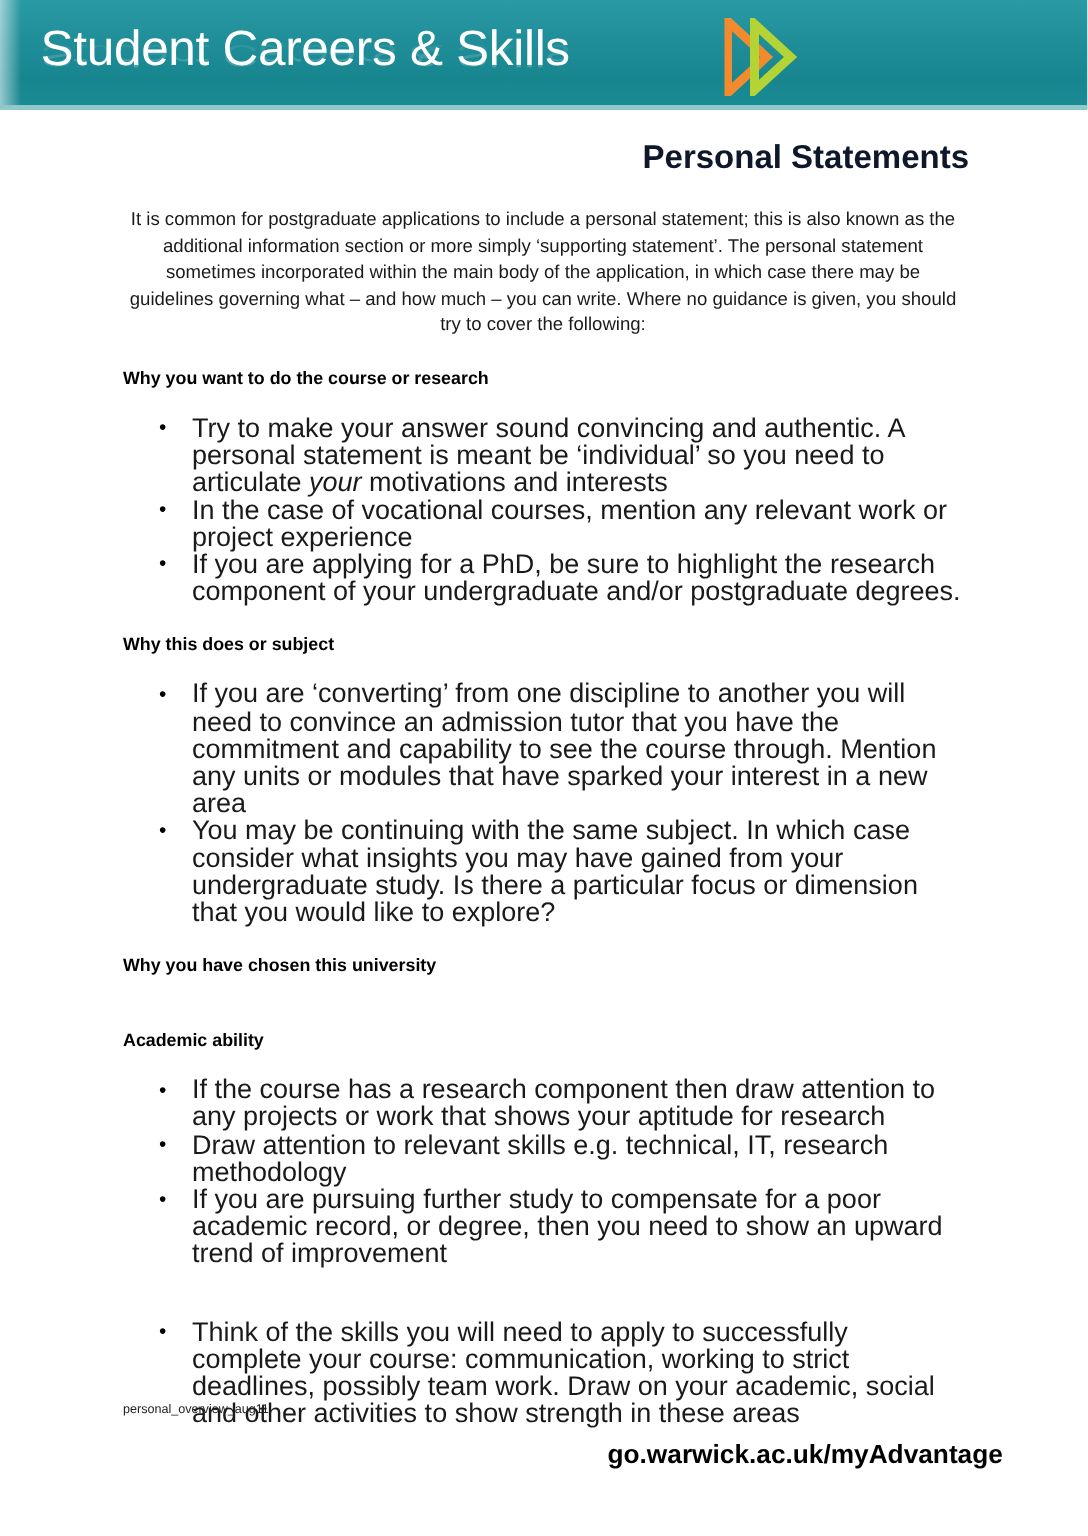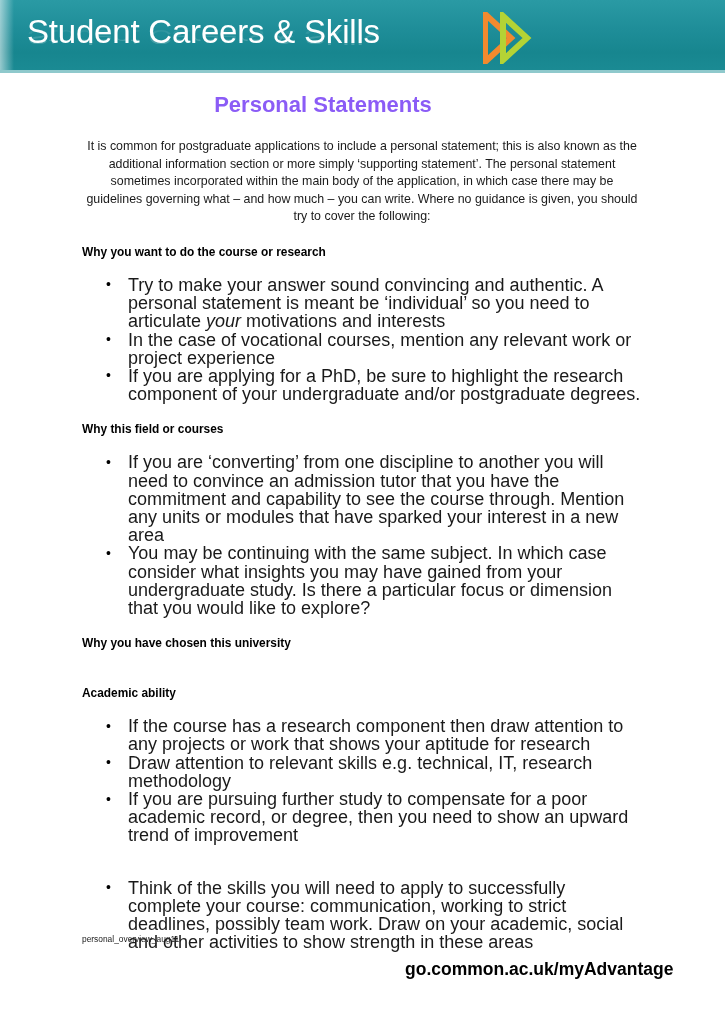--- a/index.html
+++ b/index.html
@@ -89,24 +89,24 @@
     line-height: 24px;
     margin-top: 40px;
   }
 
   
   .page-title {
     position: absolute;
     left: 0;
     top: 91px;
     width: 646px;
-    text-align: center;
+    text-align: right;
     font-size: 22px;
     font-weight: bold;
-    color: #8b5cf6;
+    color: #0f172a;
     line-height: 28px;
   }
 
   .content {
     position: absolute;
     left: 82px;
     top: 138px;
     width: 560px;
   }
 
@@ -210,21 +210,21 @@
 
   <div id="sections-container">
       <div class="section-heading">Why you want to do the course or research</div>
       <div class="sp-head-after"></div>
       <ul class="bullets">
         <li><span>Try to make your answer sound convincing and authentic. A personal statement is meant be ‘individual’ so you need to articulate </span><em class="ital">your</em><span> motivations and interests</span></li>
         <li><span>In the case of vocational courses, mention any relevant work or project experience</span></li>
         <li><span>If you are applying for a PhD, be sure to highlight the research component of your undergraduate and/or postgraduate degrees.</span></li>
       </ul>
       <div class="sp-list-after"></div>
-      <div class="section-heading">Why this field or courses</div>
+      <div class="section-heading">Why this does or subject</div>
       <div class="sp-head-after"></div>
       <ul class="bullets">
         <li><span>If you are ‘converting’ from one discipline to another you will need to convince an admission tutor that you have the commitment and capability to see the course through. Mention any units or modules that have sparked your interest in a new area</span></li>
         <li><span>You may be continuing with the same subject. In which case consider what insights you may have gained from your undergraduate study. Is there a particular focus or dimension that you would like to explore?</span></li>
       </ul>
       <div class="sp-list-after"></div>
       <div class="section-heading">Why you have chosen this university</div>
       <div class="sp-head-after"></div>
       <div class="sp-list-after"></div>
       <div class="section-heading">Academic ability</div>
@@ -239,13 +239,13 @@
       <ul class="bullets">
         <li><span>Think of the skills you will need to apply to successfully complete your course: communication, working to strict deadlines, possibly team work. Draw on your academic, social and other activities to show strength in these areas</span></li>
       </ul>
       <div class="sp-list-after"></div>
     </div>
 
 </div>
 
 <div class="footer-code">personal_overview_aug11</div>
 
-<div class="footer-url">go.common.ac.uk/myAdvantage</div>
+<div class="footer-url">go.warwick.ac.uk/myAdvantage</div>
 
 </body></html>

